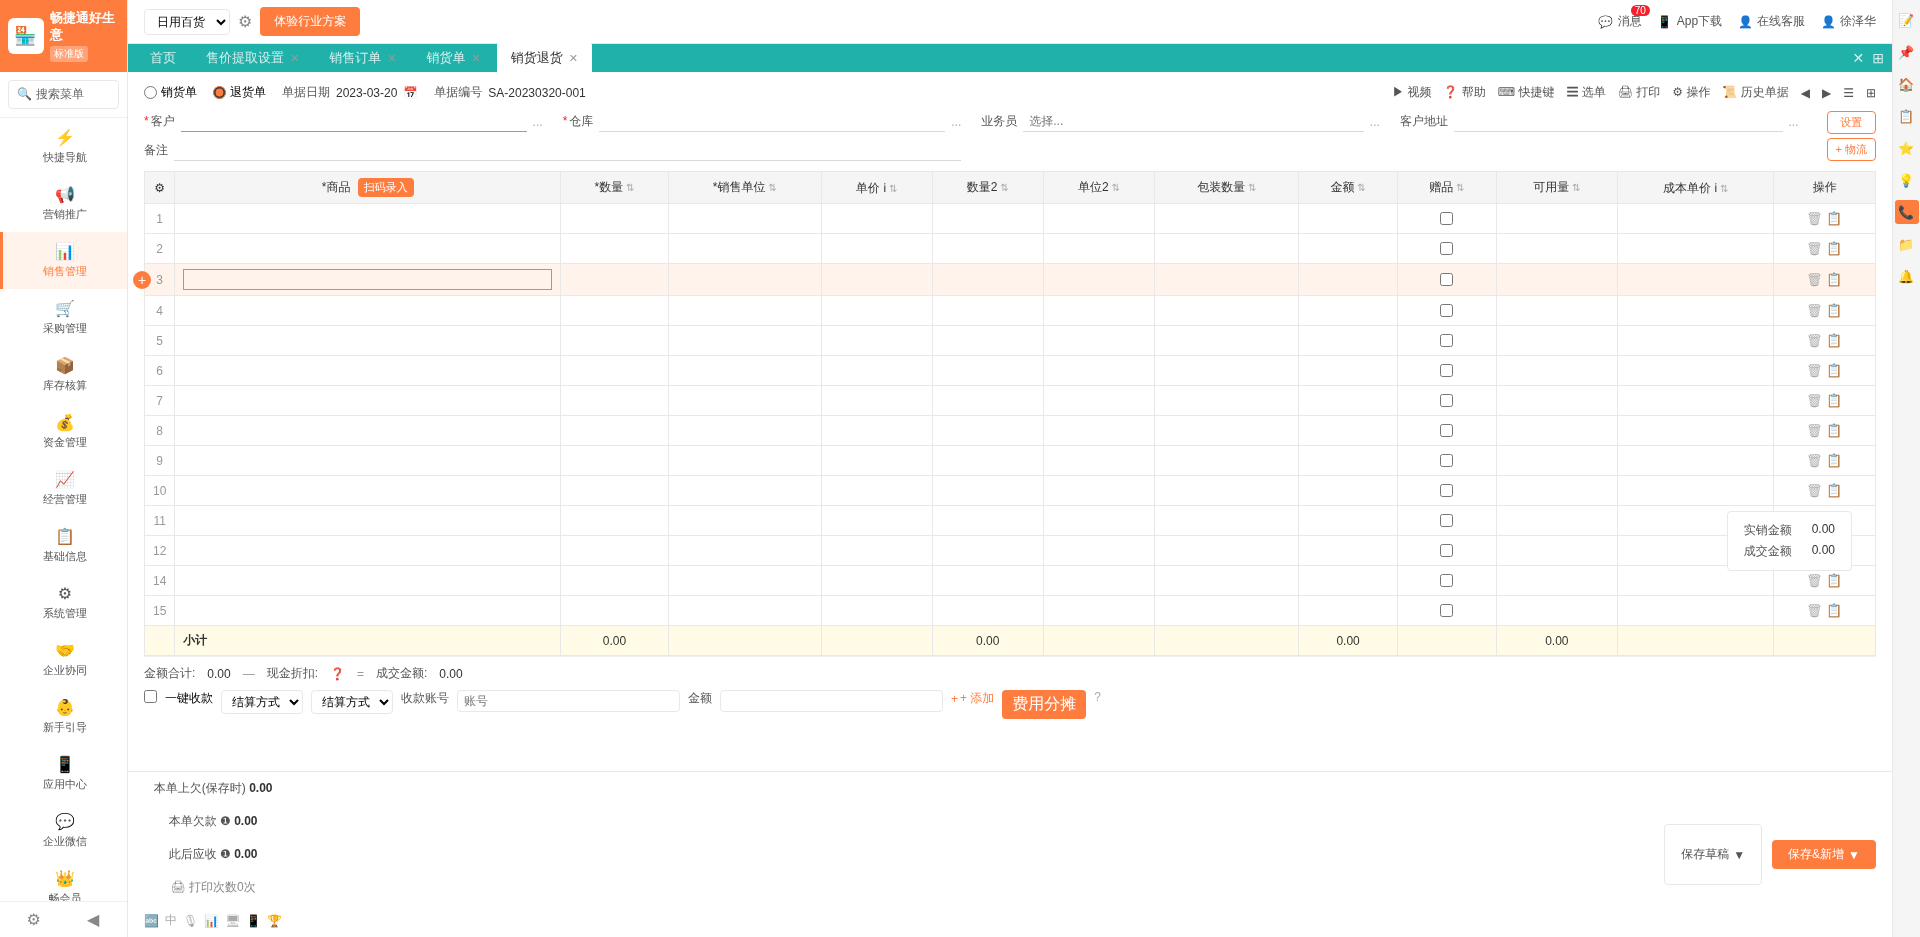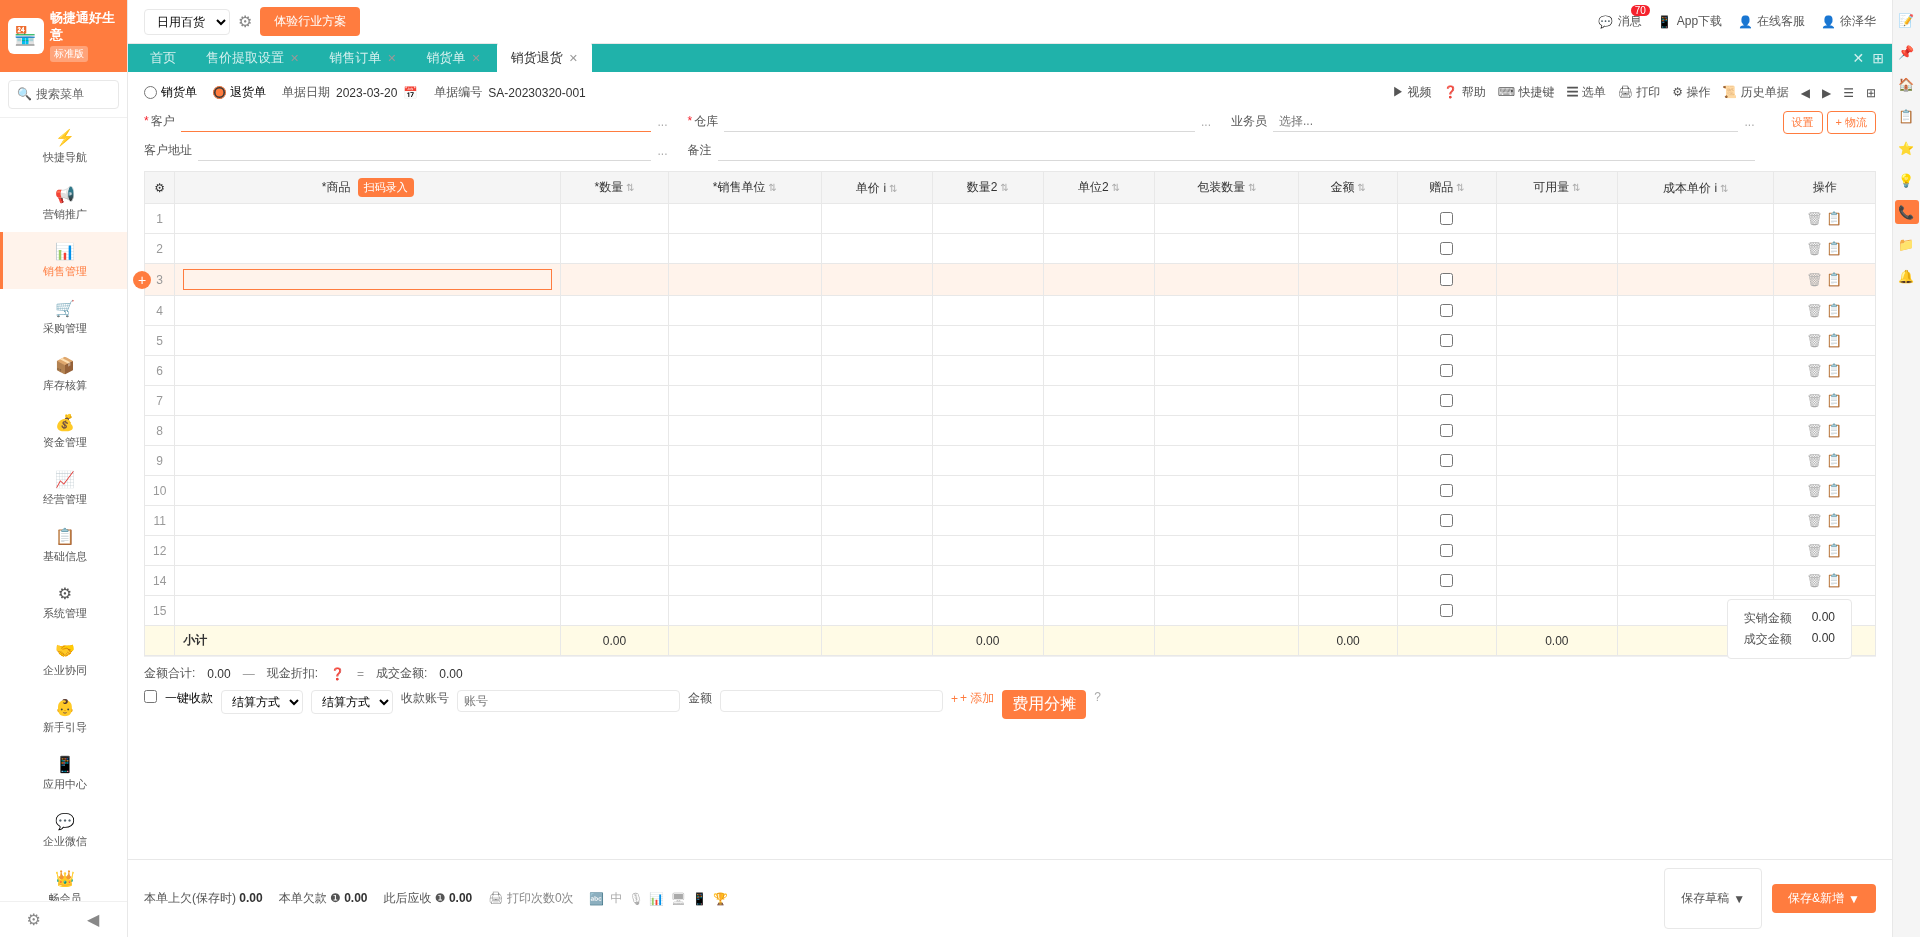--- a/index.html
+++ b/index.html
@@ -52,21 +52,21 @@
     .radio-input { accent-color: #ff7c3f; }
     .field-group { display: flex; align-items: center; gap: 6px; font-size: 12px; color: #555; }
     .field-value { color: #333; font-weight: 500; }
     .form-header-right { margin-left: auto; display: flex; gap: 12px; }
     .action-btn-small { background: none; border: none; cursor: pointer; font-size: 12px; color: #555; display: flex; align-items: center; gap: 2px; }
     .form-field { display: flex; align-items: center; gap: 6px; font-size: 12px; }
     .form-field-label { color: #555; white-space: nowrap; }
     .form-field-label.required::before { content: '*'; color: #f5222d; margin-right: 2px; }
     .form-field-input { flex: 1; border: none; border-bottom: 1px solid #d9d9d9; padding: 3px 6px; font-size: 12px; outline: none; min-width: 0; }
     .form-field-dots { color: #aaa; cursor: pointer; }
-    .form-field-side-btns { display: flex; flex-direction: row; gap: 4px; margin-left: 8px; }
+    .form-field-side-btns { display: flex; flex-direction: column; gap: 4px; margin-left: 8px; }
     .side-btn { background: none; border: 1px solid #e8e8e8; border-radius: 4px; padding: 3px 8px; font-size: 11px; cursor: pointer; white-space: nowrap; }
     .side-btn.orange { color: #ff7c3f; border-color: #ff7c3f; }
     .scan-btn { background: #ff7c3f; color: #fff; border: none; border-radius: 4px; padding: 4px 10px; font-size: 12px; cursor: pointer; }
 
     .data-table { width: 100%; border-collapse: collapse; font-size: 12px; }
     .data-table th { background: #f5f5f5; border: 1px solid #e8e8e8; padding: 6px 8px; text-align: center; white-space: nowrap; color: #333; font-weight: 500; position: relative; }
     .data-table td { border: 1px solid #e8e8e8; padding: 5px 8px; text-align: center; color: #333; height: 30px; }
     .data-table tr.highlighted td { background: #fff3eb; }
     .data-table .row-num { color: #999; width: 30px; }
     .data-table .footer-row td { background: #fffbe6; font-weight: 500; }
@@ -86,21 +86,21 @@
     .footer-row2 { display: flex; align-items: flex-start; gap: 8px; font-size: 12px; }
     .footer-checkbox { accent-color: #ff7c3f; }
     .footer-select { border: 1px solid #e8e8e8; border-radius: 4px; padding: 3px 6px; font-size: 12px; background: #fff; }
     .footer-input { border: 1px solid #e8e8e8; border-radius: 4px; padding: 3px 60px 3px 6px; font-size: 12px; min-width: 80px; }
     .footer-add-btn { background: none; border: none; cursor: pointer; color: #ff7c3f; font-size: 12px; display: flex; align-items: center; gap: 2px; }
     .footer-split-btn { background: #ff7c3f; color: #fff; border: none; border-radius: 4px; padding: 4px 10px; font-size: 16px; cursor: pointer; }
     .footer-question { color: #aaa; cursor: pointer; }
 
     
     .bottom-bar { background: #fff; border-top: 1px solid #e8e8e8; padding: 8px 16px; display: flex; align-items: center; justify-content: space-between; flex-shrink: 0; }
-    .bottom-left { display: flex; align-items: center; gap: 16px; font-size: 12px; color: #555; }
+    .bottom-left { display: flex; align-items: center; gap: 16px; font-size: 12px; color: #555; flex-direction: column; }
     .bottom-left span b { color: #333; }
     .bottom-right { display: flex; gap: 10px; align-items: center; }
     .save-draft-btn { background: #fff; border: 1px solid #e8e8e8; border-radius: 4px; padding: 21px 16px; font-size: 12px; cursor: pointer; color: #555; display: flex; align-items: center; gap: 4px; }
     .save-new-btn { background: #ff7c3f; color: #fff; border: none; border-radius: 4px; padding: 6px 16px; font-size: 12px; cursor: pointer; display: flex; align-items: center; gap: 4px; }
     .summary-row { display: flex; justify-content: space-between; gap: 20px; padding: 2px 0; }
     .summary-label { color: #555; }
     .summary-value { color: #333; font-weight: 500; }
 
     
     .right-toolbar { width: 28px; background: #f5f5f5; display: flex; flex-direction: column; align-items: center; padding: 8px 0; gap: 8px; border-left: 1px solid #e8e8e8; flex-shrink: 0; }
@@ -281,21 +281,21 @@
         <button class="action-btn-small">⚙ 操作</button>
         <button class="action-btn-small">📜 历史单据</button>
         <button class="action-btn-small">◀</button>
         <button class="action-btn-small">▶</button>
         <button class="action-btn-small">☰</button>
         <button class="action-btn-small">⊞</button>
       </div>
     </div>
 
     <div style="display:flex; gap:20px; margin-bottom:10px; align-items:flex-start;">
-      <div style="flex:1; display:grid; grid-template-columns:1fr 1fr 1fr; gap:8px 20px;">
+      <div style="flex:1; display:grid; grid-template-columns:1fr 1fr 1fr 1fr; gap:8px 20px;">
         <div class="form-field">
           <span class="form-field-label required">客户</span>
           <input class="form-field-input" type="text" style="border-bottom: 1px solid rgb(255, 124, 63);">
           <span class="form-field-dots">...</span>
         </div>
         <div class="form-field">
           <span class="form-field-label required">仓库</span>
           <input class="form-field-input" type="text" style="">
           <span class="form-field-dots">...</span>
         </div>

